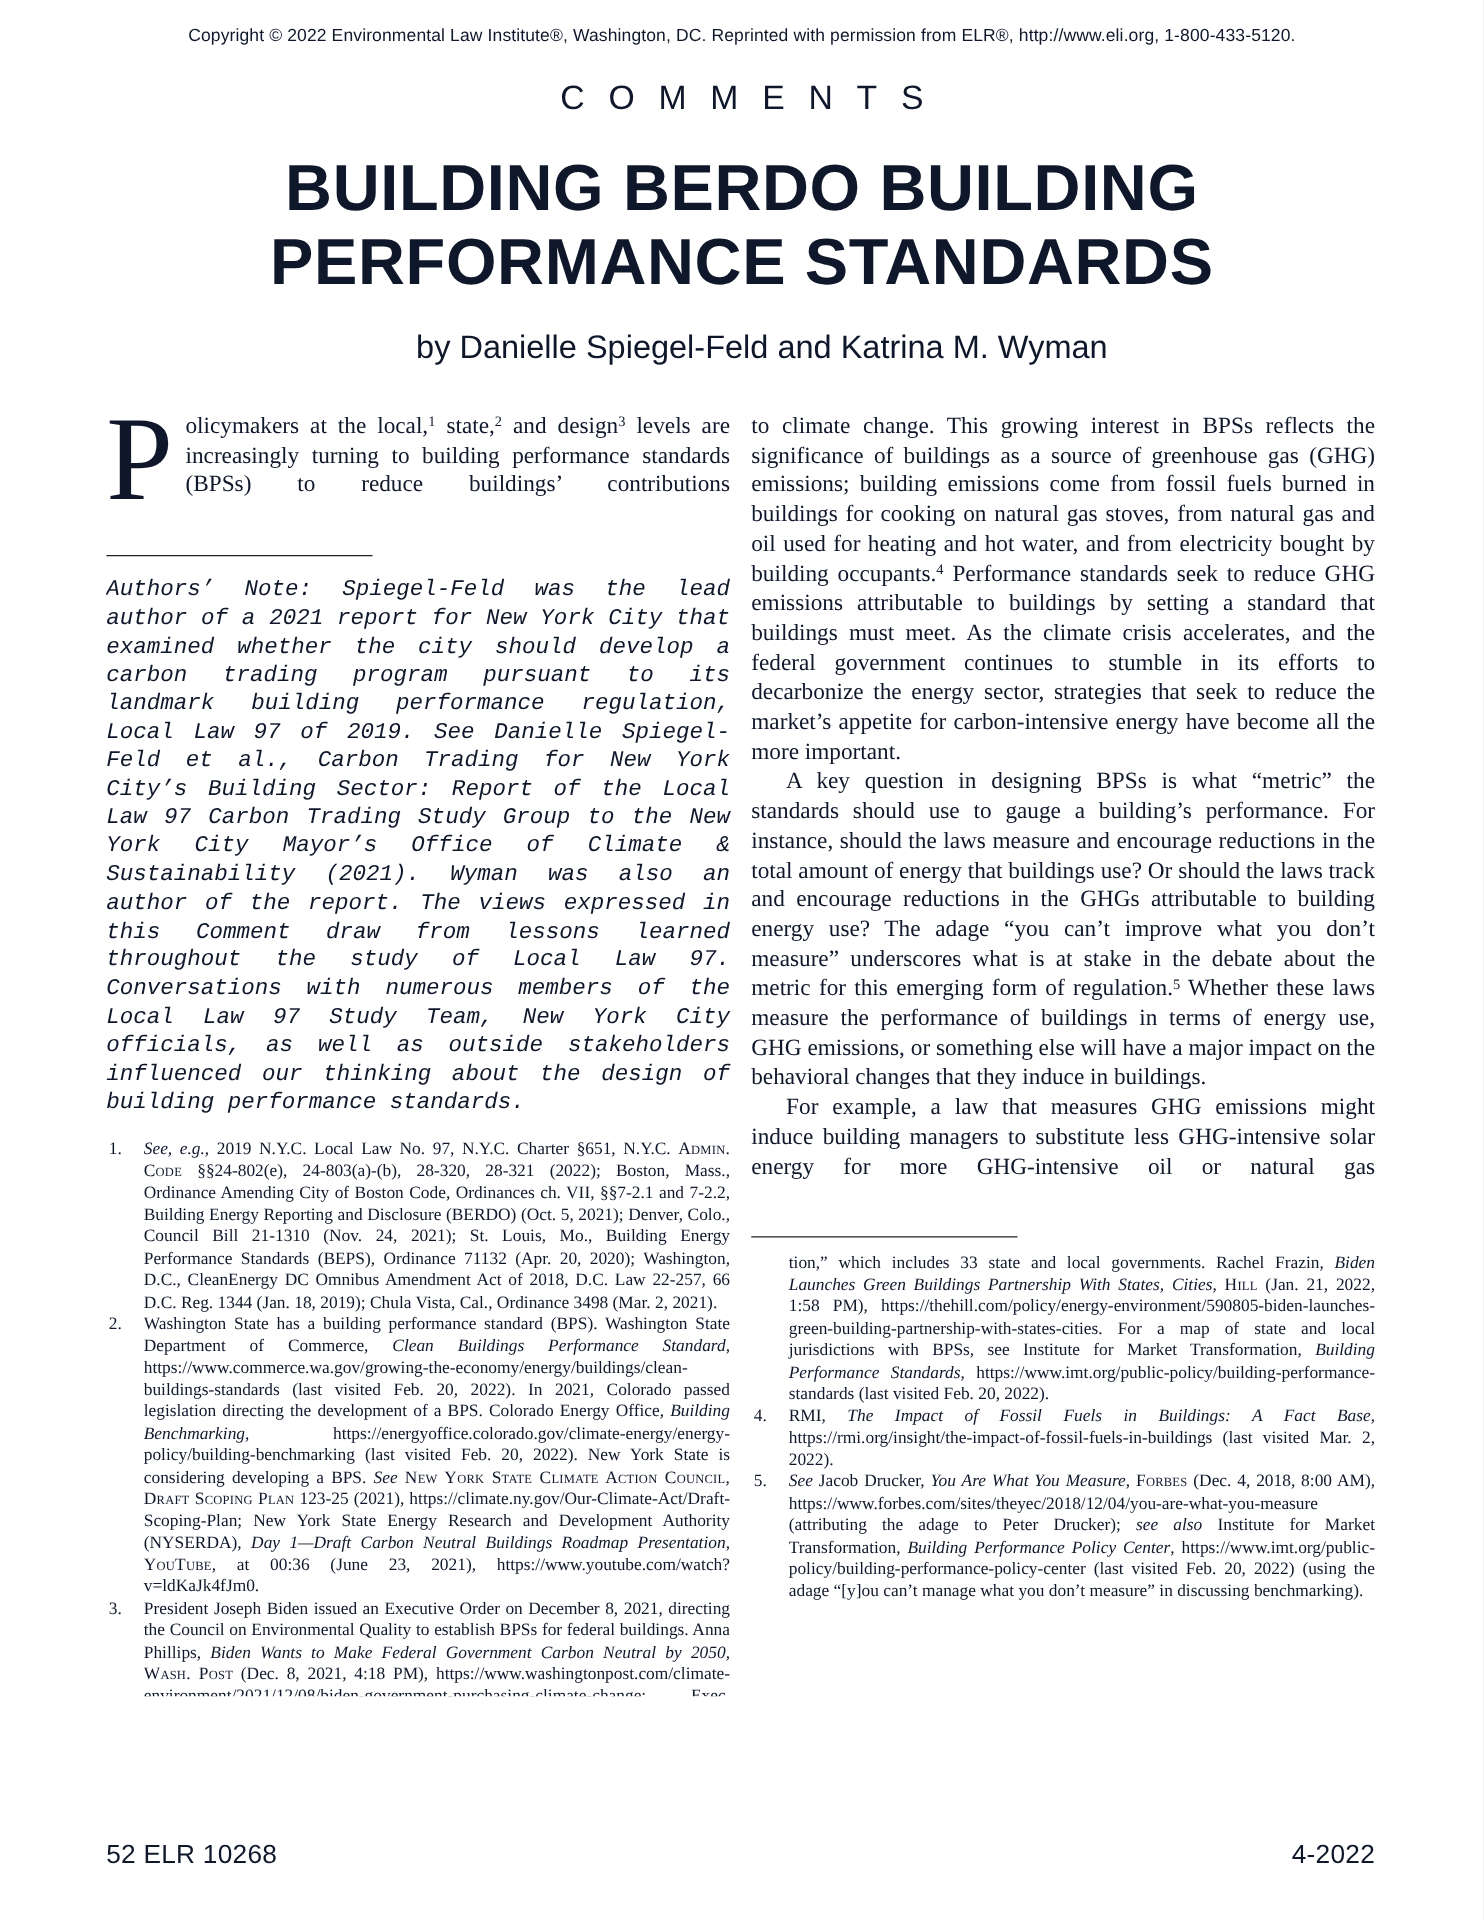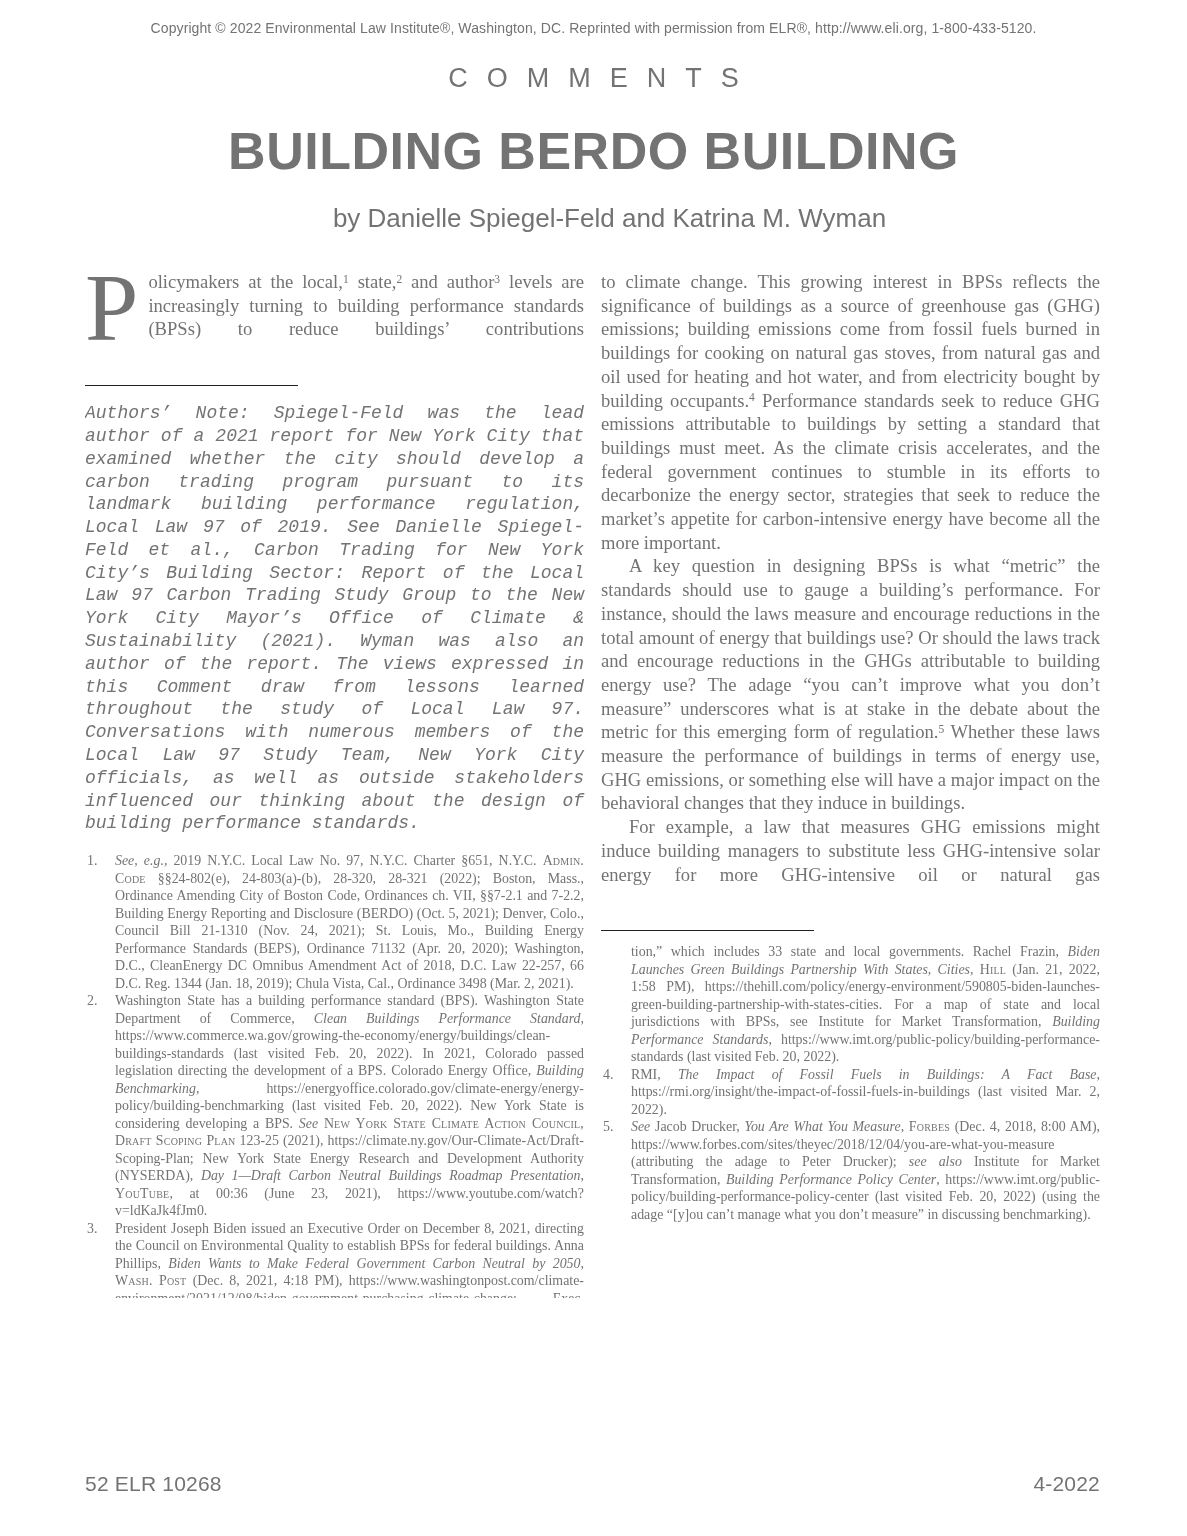--- a/index.html
+++ b/index.html
@@ -1,21 +1,21 @@
 <!DOCTYPE html>
 <html lang="en"><head>
 <meta charset="utf-8">
 <style>
   html,body{margin:0;padding:0;background:#e8e8e8;}
   .page{
     position:relative;
     width:1187px;height:1536px;
     margin:0 auto;
     background:#ffffff;
-    color:#737373;
+    color:#0f172a;
     font-family:"Liberation Serif", serif;
     overflow:hidden;
   }
   
   .copyright{
     margin-top:20px;
     text-align:center;
     font-family:"Liberation Sans", sans-serif;
     font-size:14px;
     letter-spacing:0.1px;
@@ -127,29 +127,29 @@
 </style>
 </head>
 <body>
 
 <div class="page">
 
   <div class="copyright">Copyright © 2022 Environmental Law Institute®, Washington, DC. Reprinted with permission from ELR®, http://www.eli.org, 1-800-433-5120.</div>
 
   <div class="comments-label">COMMENTS</div>
 
-  <h1 class="title"><span>BUILDING BERDO BUILDING</span><br></h1>
+  <h1 class="title"><span>BUILDING BERDO BUILDING</span><br><span>PERFORMANCE STANDARDS</span></h1>
 
   <div class="byline">by Danielle Spiegel-Feld and Katrina M. Wyman</div>
 
 
   <div class="columns">
 
     <div class="col">
-      <p class="body-open cont url"><span class="dropcap">P</span><span><span>olicymakers at the local,</span><sup class="run-sup">1</sup><span> state,</span><sup class="run-sup">2</sup><span> and author</span><sup class="run-sup">3</sup><span> levels are increasingly turning to building performance standards (BPSs) to reduce buildings’ contributions</span></span></p>
+      <p class="body-open cont url"><span class="dropcap">P</span><span><span>olicymakers at the local,</span><sup class="run-sup">1</sup><span> state,</span><sup class="run-sup">2</sup><span> and design</span><sup class="run-sup">3</sup><span> levels are increasingly turning to building performance standards (BPSs) to reduce buildings’ contributions</span></span></p>
 
       <hr class="fn-rule rule-left">
 
       <p class="authors-note">Authors’ Note: Spiegel-Feld was the lead author of a 2021 report for New York City that examined whether the city should develop a carbon trading program pursuant to its landmark building performance regulation, Local Law 97 of 2019. See Danielle Spiegel-Feld et al., Carbon Trading for New York City’s Building Sector: Report of the Local Law 97 Carbon Trading Study Group to the New York City Mayor’s Office of Climate &amp; Sustainability (2021). Wyman was also an author of the report. The views expressed in this Comment draw from lessons learned throughout the study of Local Law 97. Conversations with numerous members of the Local Law 97 Study Team, New York City officials, as well as outside stakeholders influenced our thinking about the design of building performance standards.</p>
 
       <div class="footnotes">
         <div class="footnote url">
           <span class="fn-num">1.</span>
           <span><span class="run-i">See, e.g.</span><span>, 2019 N.Y.C. Local Law No. 97, N.Y.C. Charter §651, N.Y.C. </span><span class="run-sc">Admin. Code</span><span> §§24-802(e), 24-803(a)-(b), 28-320, 28-321 (2022); Boston, Mass., Ordinance Amending City of Boston Code, Ordinances ch. VII, §§7-2.1 and 7-2.2, Building Energy Reporting and Disclosure (BERDO) (Oct. 5, 2021); Denver, Colo., Council Bill 21-1310 (Nov. 24, 2021); St. Louis, Mo., Building Energy Performance Standards (BEPS), Ordinance 71132 (Apr. 20, 2020); Washington, D.C., CleanEnergy DC Omnibus Amendment Act of 2018, D.C. Law 22-257, 66 D.C. Reg. 1344 (Jan. 18, 2019); Chula Vista, Cal., Ordinance 3498 (Mar. 2, 2021).</span></span>
         </div>

